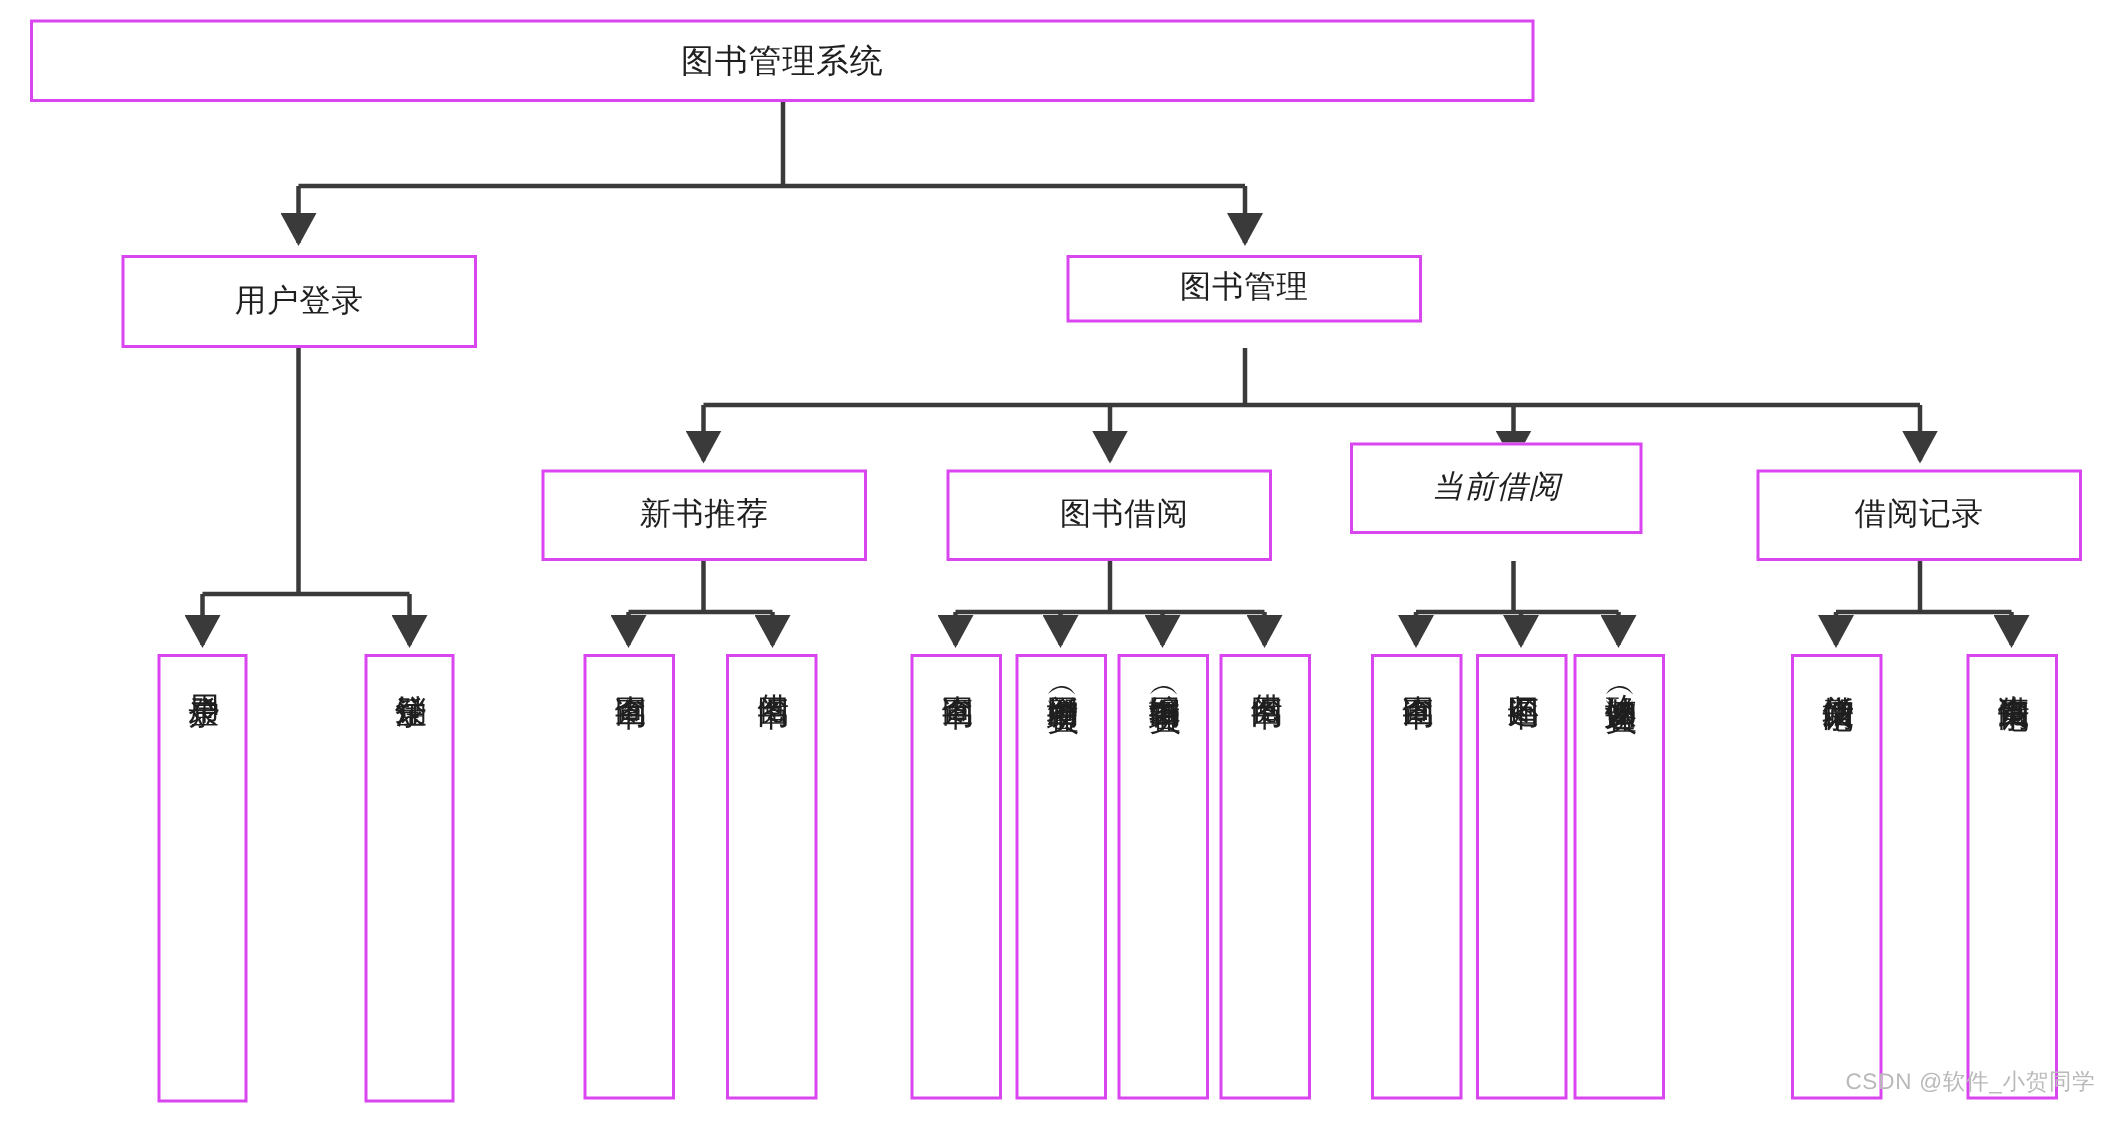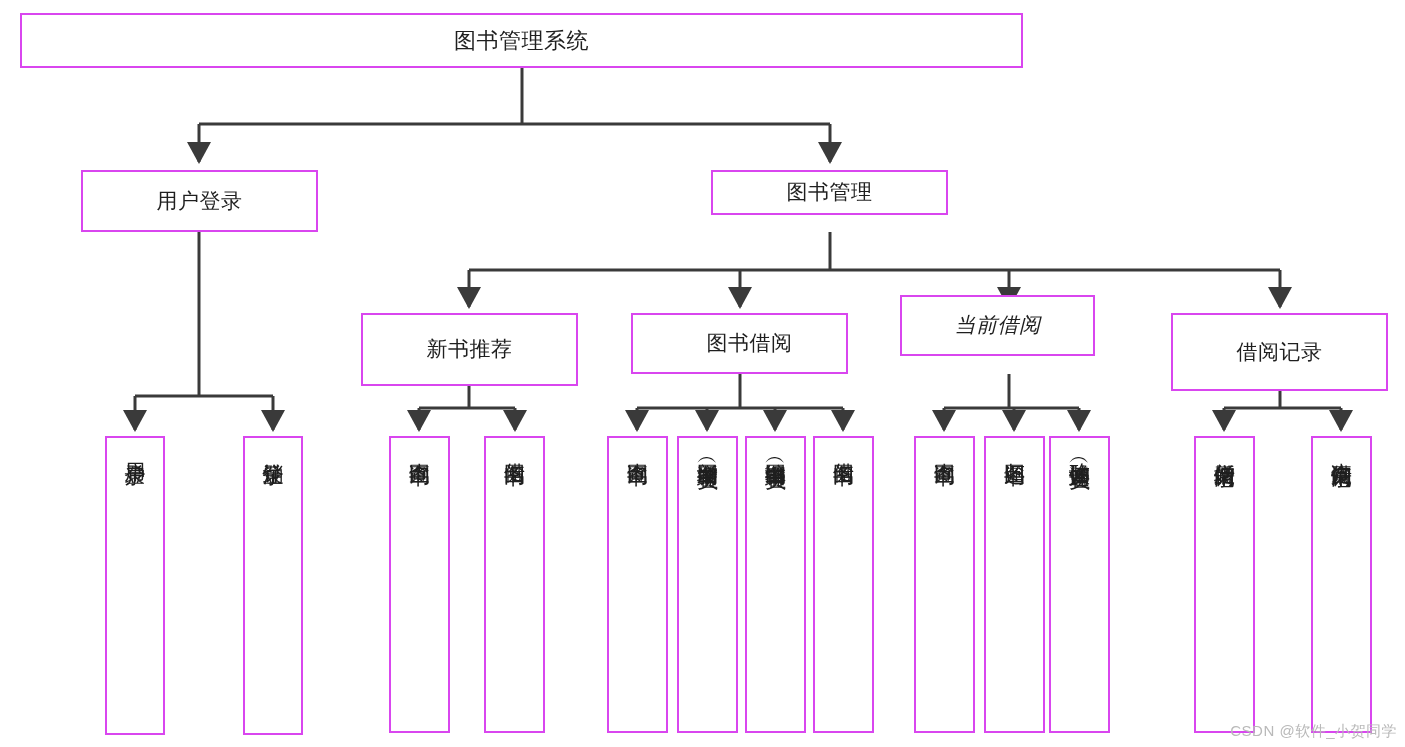--- a/index.html
+++ b/index.html
@@ -58,21 +58,21 @@
     writing-mode: vertical-rl;
     text-orientation: upright;
     font-size: 21px;
     line-height: 1.05;
     letter-spacing: 1px;
     white-space: nowrap;
   }
   #watermark {
     position: absolute;
     right: 8px;
-    bottom: 6px;
+    bottom: 16px;
     font-size: 15px;
     color: #b9b9b9;
     letter-spacing: 0.5px;
     white-space: nowrap;
     user-select: none;
     margin-left: 44px;
   }
 </style>
 </head>
 <body>
@@ -134,30 +134,30 @@
     <span class="label">图书管理系统</span>
   </div>
 
   <div class="node h" style="left:81px; top:170px; width:237px; height:62px;">
     <span class="label">用户登录</span>
   </div>
   <div class="node h" style="left:711px; top:170px; width:237px; height:45px;">
     <span class="label">图书管理</span>
   </div>
 
-  <div class="node h" style="left:361px; top:313px; width:217px; height:73px;">
+  <div class="node h" style="left:361px; top:313px; width:217px; height:61px;">
     <span class="label">新书推荐</span>
   </div>
   <div class="node h" style="left:631px; top:313px; width:217px; height:61px;padding-left:20px;">
     <span class="label">图书借阅</span>
   </div>
   <div class="node h" style="left:900px; top:295px; width:195px; height:61px;font-style:italic;">
     <span class="label">当前借阅</span>
   </div>
-  <div class="node h" style="left:1171px; top:313px; width:217px; height:78px;">
+  <div class="node h" style="left:1171px; top:313px; width:217px; height:61px;">
     <span class="label">借阅记录</span>
   </div>
 
   <div class="node v" style="left:105px; top:436px; width:60px; height:299px;">
     <span class="label">用户登录</span>
   </div>
   <div class="node v" style="left:243px; top:436px; width:60px; height:299px;">
     <span class="label">注销登录</span>
   </div>
 

